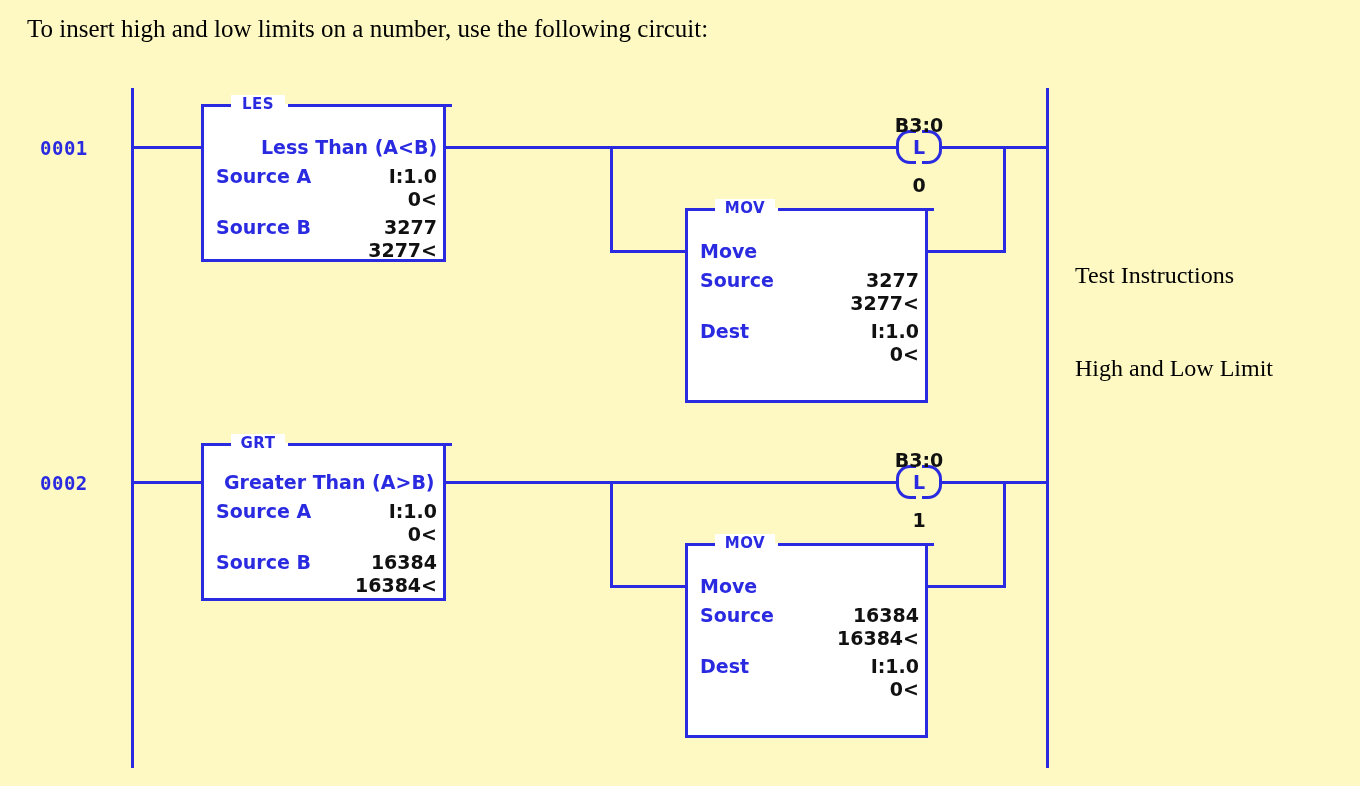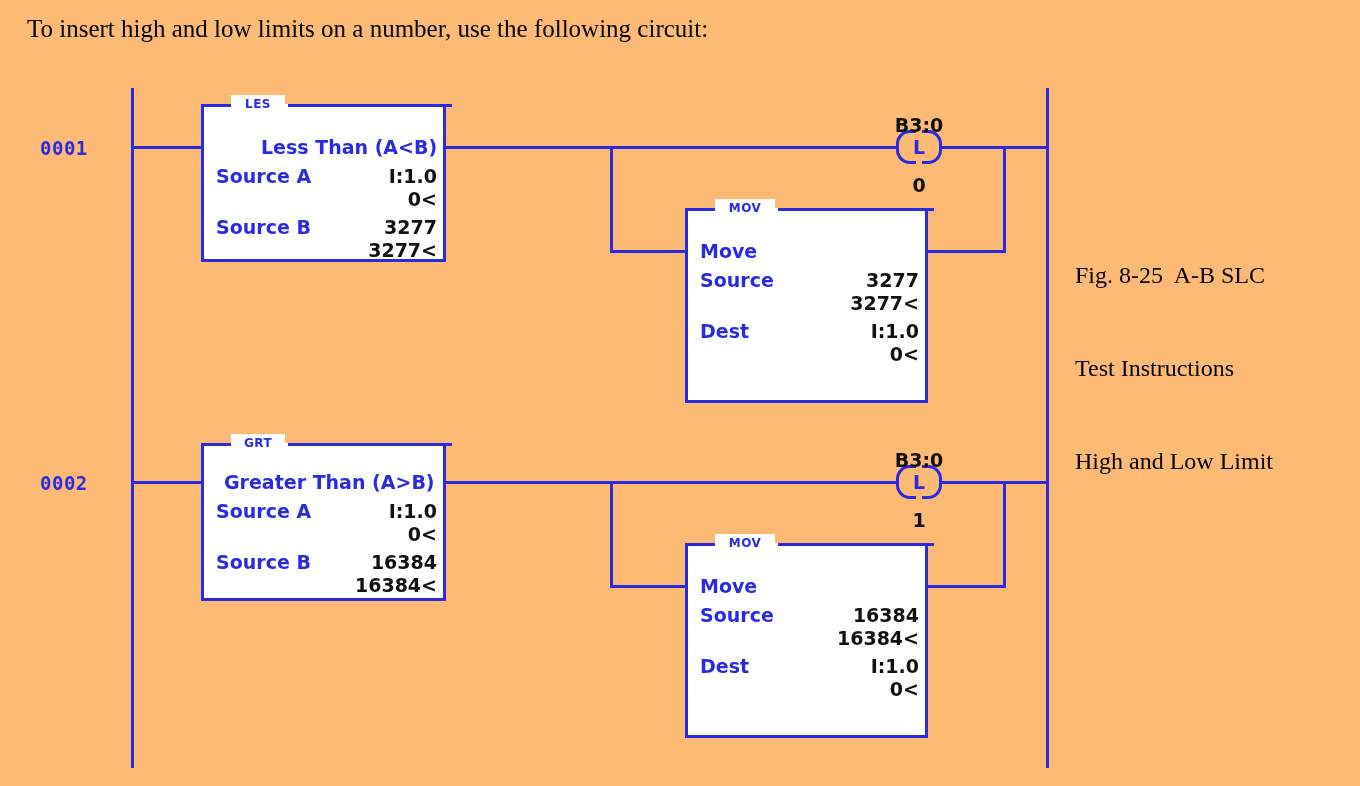--- a/index.html
+++ b/index.html
@@ -4,21 +4,21 @@
 <style>
   html, body {
     margin: 0;
     padding: 0;
     background: #ffffff;
   }
   #page {
     position: relative;
     width: 1360px;
     height: 786px;
-    background: #fdba74;
+    background: #fef9c3;
     overflow: hidden;
     font-family: "Liberation Serif", serif;
   }
 
   
   .prose {
     position: absolute;
     color: #000000;
     font-family: "Liberation Serif", serif;
     font-size: 25px;
@@ -68,21 +68,21 @@
   }
   .block-top-left, .block-top-right {
     position: absolute;
     height: 3px;
     background: #2a2ae0;
   }
   .block-title {
     position: absolute;
     color: #2a2ae0;
     font-family: "DejaVu Sans", sans-serif;
-    font-size: 12px;
+    font-size: 15px;
     font-weight: bold;
     letter-spacing: 0.5px;
     background: #ffffff;
     white-space: pre;
     line-height: 19px;
   }
 
   .block-desc {
     position: absolute;
     color: #2a2ae0;
@@ -162,21 +162,20 @@
   }
 </style>
 </head>
 <body>
 
 <div id="page">
 
   <div class="prose" id="intro-text">To insert high and low limits on a number, use the following circuit:</div>
 
   <div class="prose" id="figure-caption">
-    <div>Fig. 8-25  A-B SLC</div>
     <div>Test Instructions</div>
     <div>High and Low Limit</div>
   </div>
 
   <div class="rail" style="left:131px; top:88px; height:680px;"></div>
   <div class="rail" style="left:1046px; top:88px; height:680px;"></div>
 
   <div class="rung-number" style="left:40px; top:137px;">0001</div>
 
   <div class="wire h" style="left:131px; top:146px; width:73px;"></div>

